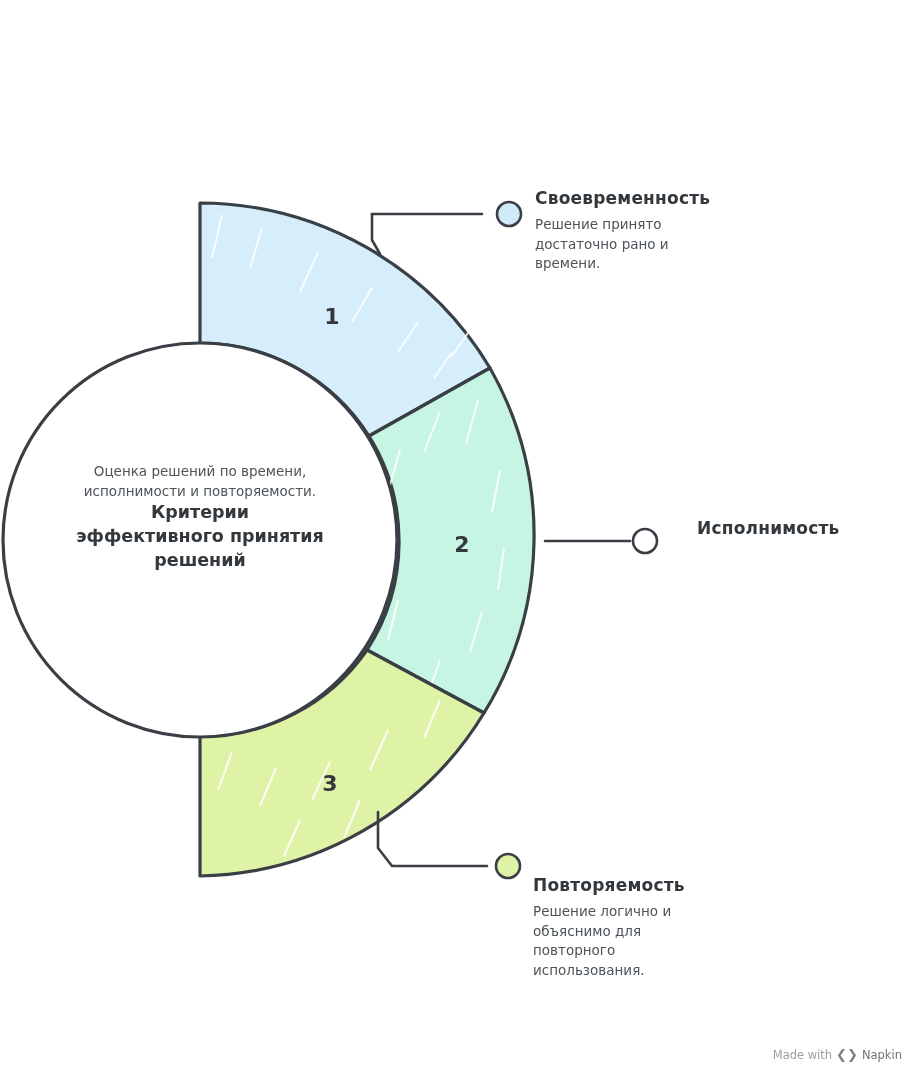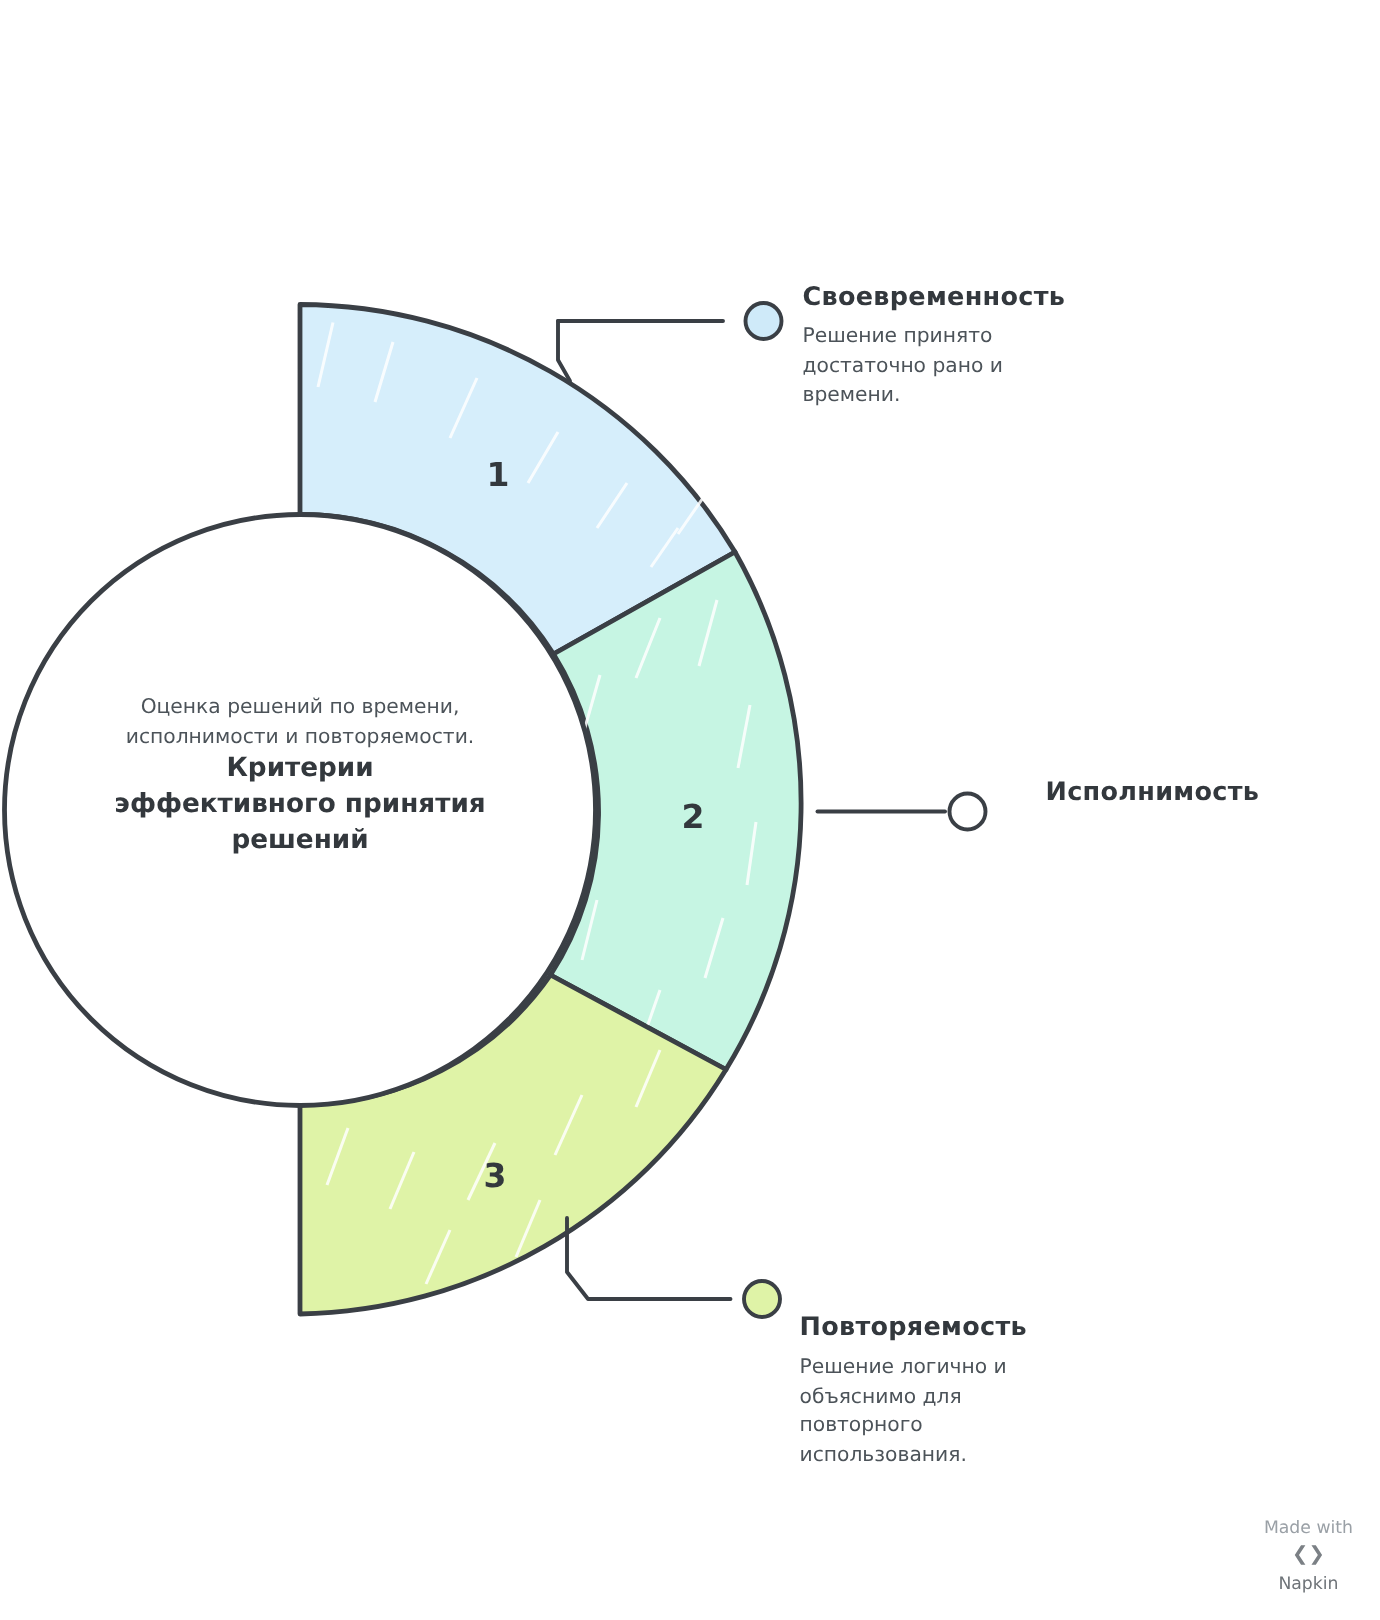--- a/index.html
+++ b/index.html
@@ -68,21 +68,20 @@
   #watermark {
     position: absolute;
     right: 18px;
     bottom: 18px;
     font-family: "DejaVu Sans", sans-serif;
     font-size: 11.5px;
     color: #9aa0a6;
     display: flex;
     align-items: center;
     gap: 4px;
-    flex-direction: column;
   }
   #watermark .wm-logo {
     display: inline-block;
     font-size: 13px;
     color: #7b8085;
   }
   #watermark .wm-brand {
     font-weight: normal;
     color: #6f7479;
   }

